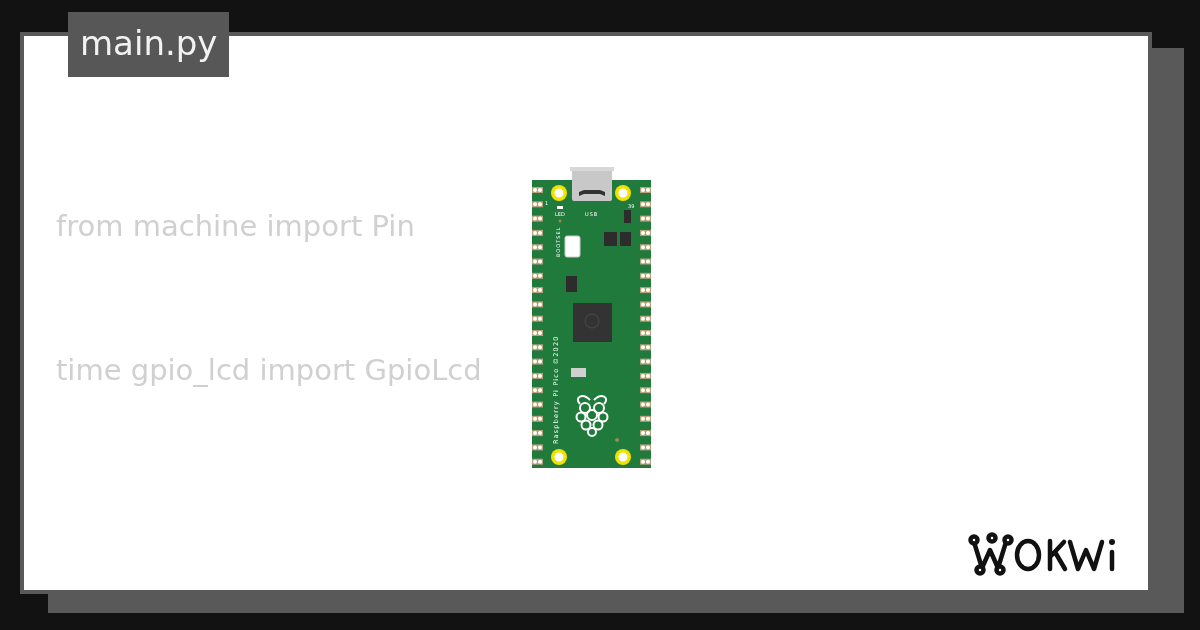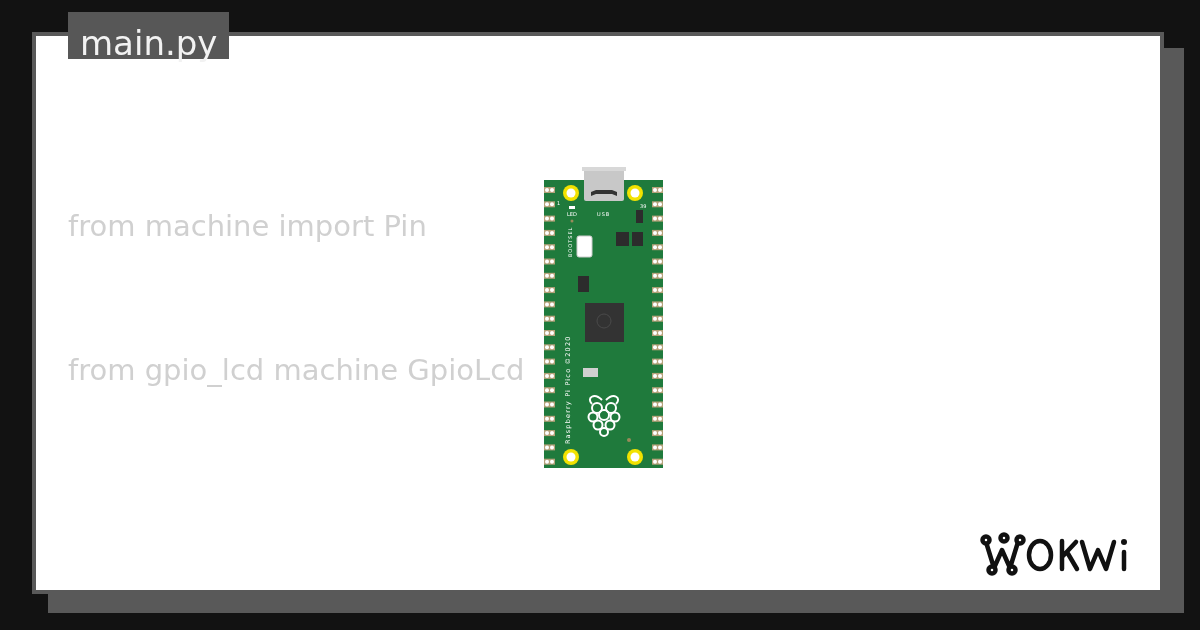--- a/index.html
+++ b/index.html
@@ -6,26 +6,26 @@
   body {
     width: 1200px; height: 630px; overflow: hidden;
     background: #121212; position: relative;
     font-family: "DejaVu Sans", sans-serif;
   }
   .shadow {
     position: absolute; left: 48px; top: 48px; width: 1136px; height: 565px;
     background: #595959;
   }
   .panel {
-    position: absolute; left: 32px; top: 32px; width: 1132px; height: 562px;
+    position: absolute; left: 20px; top: 32px; width: 1132px; height: 562px;
     background: #ffffff; border: 4px solid #595959; box-sizing: border-box;
     overflow: hidden;
   }
   .tab {
-    position: absolute; left: 68px; top: 12px; height: 47px;
+    position: absolute; left: 68px; top: 12px; height: 65px;
     background: #575757; color: #f2f2f2;
     font-size: 34px; line-height: 62px; padding: 0 12px 0 12px;
     box-sizing: border-box;
   }
   .code {
     position: absolute; left: 32px; top: 70px;
     color: #d0d0d0; font-size: 29px; line-height: 48px;
     white-space: pre; margin: 0;
   }
   .code .line { display: block; height: 48px; }
@@ -33,21 +33,21 @@
   .logo { position: absolute; left: 942px; top: 492px; }
 </style>
 </head>
 <body>
 
 <div class="shadow"></div>
 
 <div class="panel">
   <div class="code">
     <span class="line">from machine import Pin</span>
-    <span class="line">from gpio_lcd machine GpioLcd</span>
+    <span class="line">time gpio_lcd import GpioLcd</span>
     
     
     
     
     
     
     
     
   </div>
 

